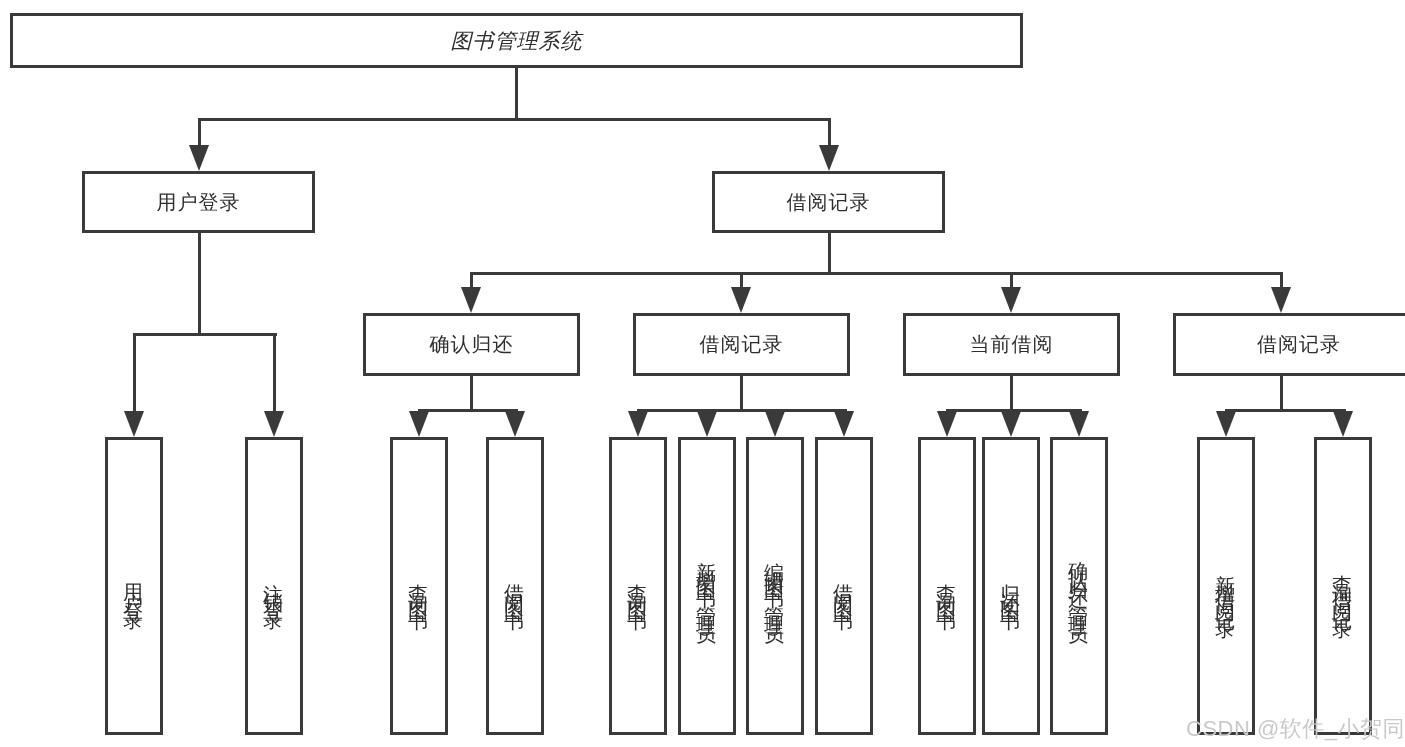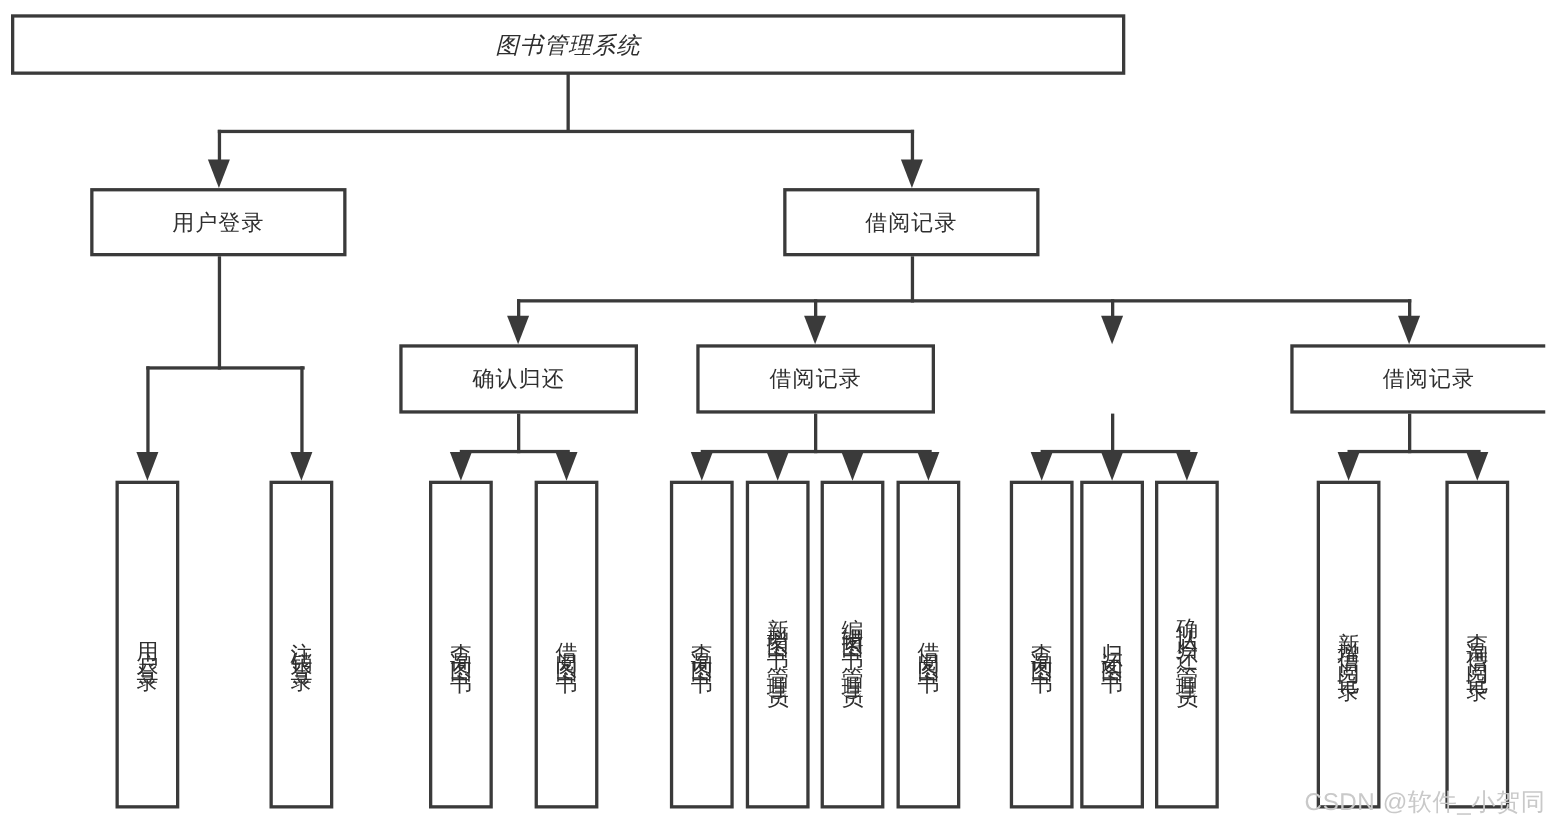--- a/index.html
+++ b/index.html
@@ -39,20 +39,21 @@
   <div class="node root" style="left:10px;top:13px;width:1013px;height:55px;">图书管理系统</div>
 
   <div class="node" style="left:82px;top:171px;width:233px;height:62px;">用户登录</div>
 
   <div class="node" style="left:712px;top:171px;width:233px;height:62px;">借阅记录</div>
 
   <div class="node" style="left:363px;top:313px;width:217px;height:63px;">确认归还</div>
 
   <div class="node" style="left:633px;top:313px;width:217px;height:63px;">借阅记录</div>
 
+  <div class="node" style="left:903px;top:313px;width:217px;height:63px;">当前借阅</div>
 
   <div class="node" style="left:1173px;top:313px;width:252px;height:63px;">借阅记录</div>
 
   <div class="node vnode" style="left:105px;top:437px;width:58px;height:298px;">用户登录</div>
 
   <div class="node vnode" style="left:245px;top:437px;width:58px;height:298px;">注销登录</div>
 
   <div class="node vnode" style="left:390px;top:437px;width:58px;height:298px;">查询图书</div>
 
   <div class="node vnode" style="left:486px;top:437px;width:58px;height:298px;">借阅图书</div>

